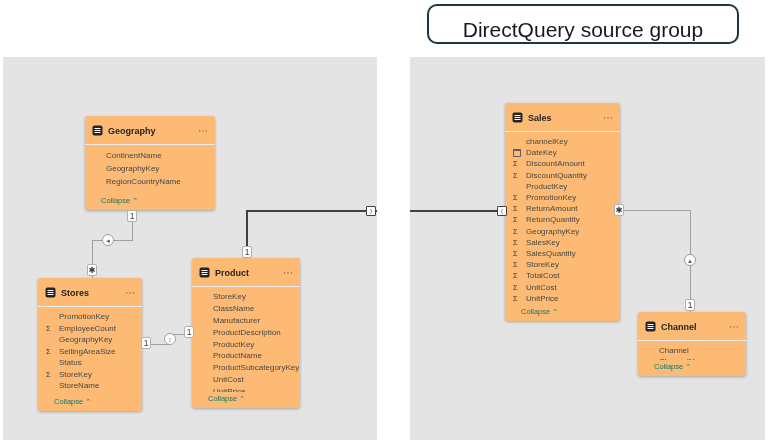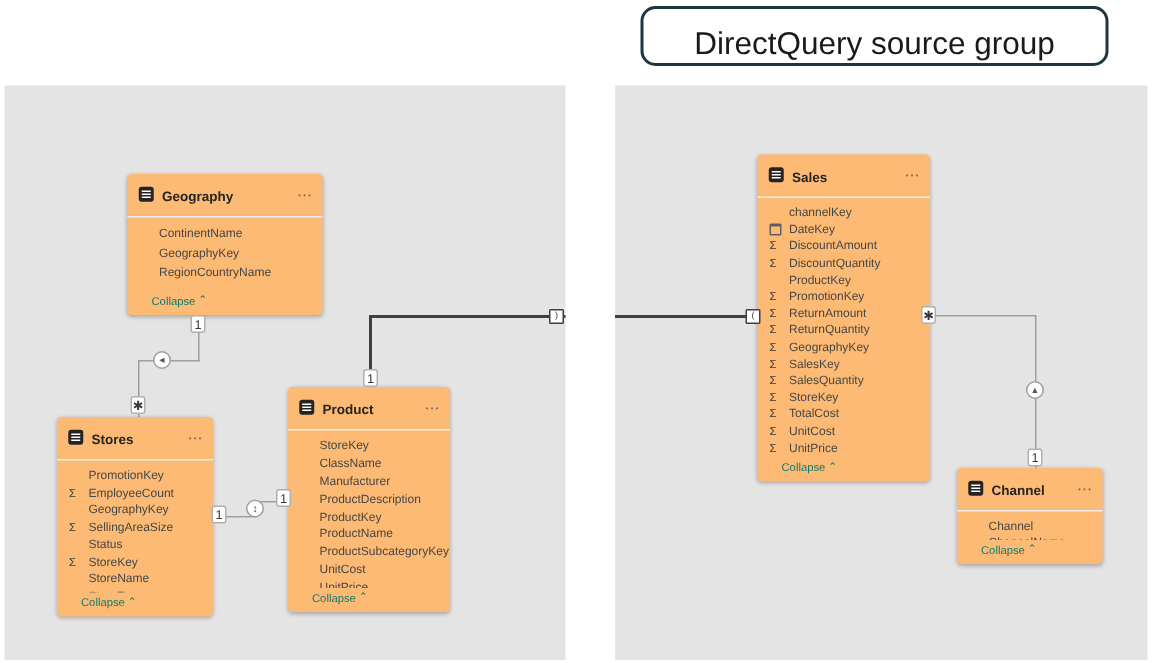--- a/index.html
+++ b/index.html
@@ -58,21 +58,21 @@
   .flabel{font-size:8px;color:#464646;white-space:nowrap;}
   .collapse-link{margin-top:auto;flex:none;padding:2px 0 5px 16px;font-size:7.5px;
                  color:#0e7a6d;display:flex;align-items:center;gap:2px;cursor:pointer;}
   .collapse-link .chev{font-size:7px;line-height:5px;}
 
   
   .card.geo{left:85px;top:116px;width:130px;height:94px;}
   .card.sto{left:38px;top:278px;width:104px;height:133px;}
   .card.pro{left:192px;top:258px;width:108px;height:150px;}
   .card.sal{left:505px;top:103px;width:115px;height:218px;}
-  .card.cha{left:638px;top:312px;width:97px;height:64px;}
+  .card.cha{left:638px;top:312px;width:108px;height:64px;}
   .card.geo .field-row{height:13px;}
   .card.sto .field-row{height:11.5px;}
   .card.pro .field-row{height:11.8px;}
   .card.sal .field-row{height:11.2px;}
   .card.cha .field-row{height:11px;}
 </style>
 </head>
 <body>
 
 <div class="stage">

